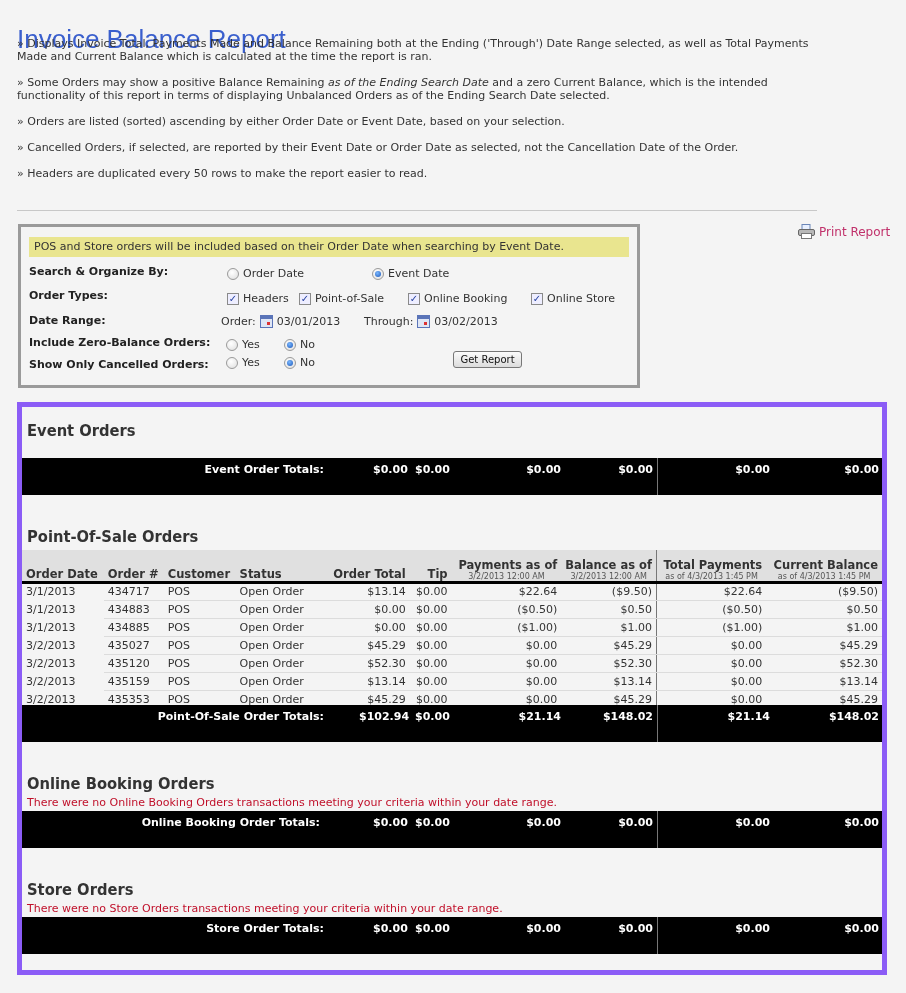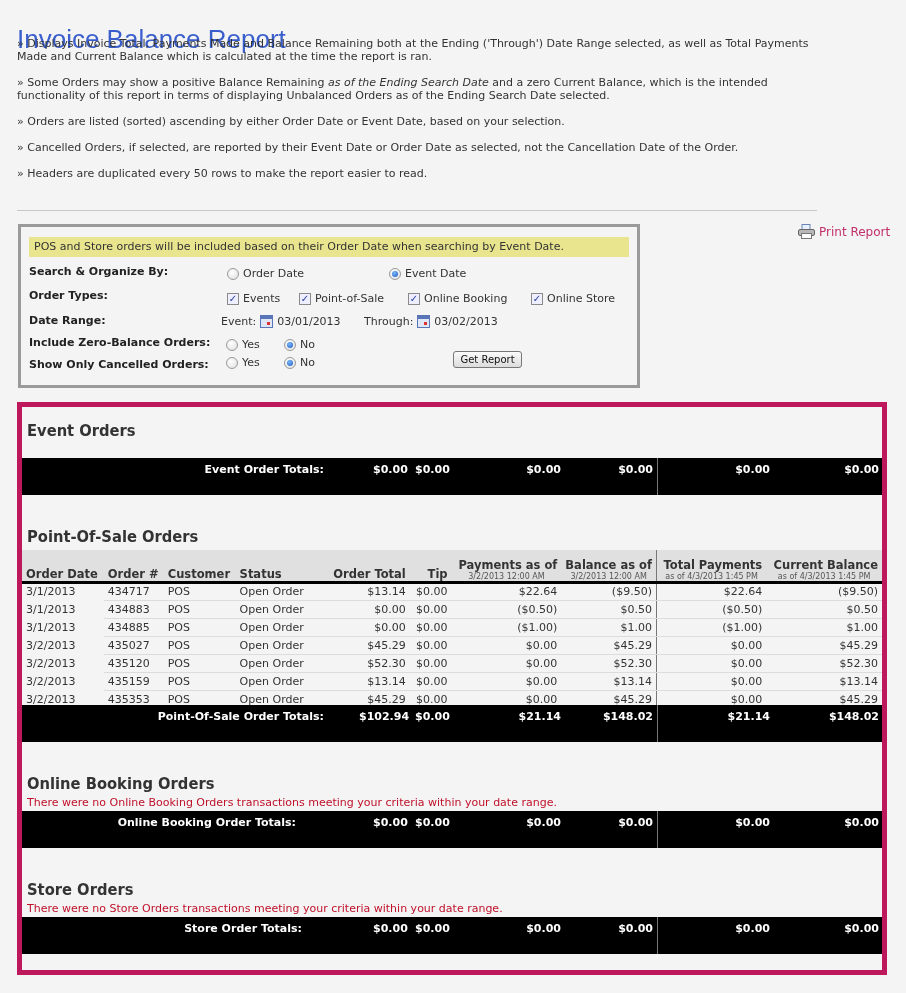--- a/index.html
+++ b/index.html
@@ -68,21 +68,21 @@
   .cal-icon::after { content: ""; position: absolute; right: 2px; bottom: 2px; width: 3px; height: 3px; background: #d33; }
   .get-report {
     position: absolute; left: 432px; top: 124px; width: 69px; height: 17px;
     font-size: 10px; font-family: "DejaVu Sans", sans-serif;
     border: 1px solid #777; border-radius: 3px;
     background: linear-gradient(#fbfbfb, #dcdcdc); color: #111; padding: 0; cursor: pointer;
   }
 
   .report {
     position: absolute; left: 17px; top: 402px; width: 870px; height: 573px;
-    background: #be185d; padding: 5px;
+    background: #8b5cf6; padding: 5px;
   }
   .report-inner { position: absolute; left: 5px; top: 5px; right: 5px; bottom: 5px; background: #f4f4f4; }
   .section-title {
     position: absolute; left: 5px;
     font-family: "DejaVu Sans", sans-serif; font-weight: bold;
     font-size: 16px; color: #333; transform: scaleX(0.92); transform-origin: left;
   }
   .no-data {
     position: absolute; left: 5px; font-size: 11px; color: #c0102a; white-space: nowrap;
   }
@@ -143,50 +143,50 @@
 
 <div class="filter-box">
   <div class="notice">POS and Store orders will be included based on their Order Date when searching by Event Date.</div>
 
   <div class="frow" style="top:38px;">
     <span class="flabel" style="left:0;">Search &amp; Organize By:</span>
     <label class="fopt" style="left:198px;top:2px;">
       <span class="radio"></span>
       <span>Order Date</span>
     </label>
-    <label class="fopt" style="left:316px;top:2px;padding-left:44px;">
+    <label class="fopt" style="left:299px;top:2px;padding-left:44px;">
       <span class="radio on"></span>
       <span>Event Date</span>
     </label>
   </div>
 
   <div class="frow" style="top:62px;">
     <span class="flabel" style="left:0;">Order Types:</span>
     <label class="fopt" style="left:198px;top:3px;">
       <span class="checkbox">✓</span>
-      <span>Events</span>
+      <span>Headers</span>
     </label>
     <label class="fopt" style="left:270px;top:3px;">
       <span class="checkbox">✓</span>
       <span>Point-of-Sale</span>
     </label>
     <label class="fopt" style="left:379px;top:3px;">
       <span class="checkbox">✓</span>
       <span>Online Booking</span>
     </label>
     <label class="fopt" style="left:502px;top:3px;">
       <span class="checkbox">✓</span>
       <span>Online Store</span>
     </label>
   </div>
 
   <div class="frow" style="top:87px;">
     <span class="flabel" style="left:0;">Date Range:</span>
     <span class="fopt" style="left:192px;top:1px;">
-      <span>Event:</span>
+      <span>Order:</span>
       <span class="cal-icon"></span>
       <span>03/01/2013</span>
     </span>
     <span class="fopt" style="left:335px;top:1px;">
       <span>Through:</span>
       <span class="cal-icon"></span>
       <span>03/02/2013</span>
     </span>
   </div>
 
@@ -343,34 +343,34 @@
       <span style="right:321px;">$21.14</span>
       <span style="right:229px;">$148.02</span>
       <span style="right:112px;">$21.14</span>
       <span style="right:3px;">$148.02</span>
     </div>
 
     <div class="section-title" style="top:367px;">Online Booking Orders</div>
     <div class="no-data" style="top:389px;">There were no Online Booking Orders transactions meeting your criteria within your date range.</div>
     <div class="totals-bar" style="top:404px;">
       <span class="sep"></span>
-      <span style="right:586px;">Online Booking Order Totals:</span>
+      <span style="right:562px;">Online Booking Order Totals:</span>
       <span style="left:351px;">$0.00</span>
       <span style="left:393px;">$0.00</span>
       <span style="right:321px;">$0.00</span>
       <span style="right:229px;">$0.00</span>
       <span style="right:112px;">$0.00</span>
       <span style="right:3px;">$0.00</span>
     </div>
 
     <div class="section-title" style="top:473px;">Store Orders</div>
     <div class="no-data" style="top:495px;text-align:center;">There were no Store Orders transactions meeting your criteria within your date range.</div>
     <div class="totals-bar" style="top:510px;">
       <span class="sep"></span>
-      <span style="right:580px;">Store Order Totals:</span>
+      <span style="right:558px;">Store Order Totals:</span>
       <span style="left:351px;">$0.00</span>
       <span style="left:393px;">$0.00</span>
       <span style="right:321px;">$0.00</span>
       <span style="right:229px;">$0.00</span>
       <span style="right:112px;">$0.00</span>
       <span style="right:3px;">$0.00</span>
     </div>
   </div>
 </div>
 

